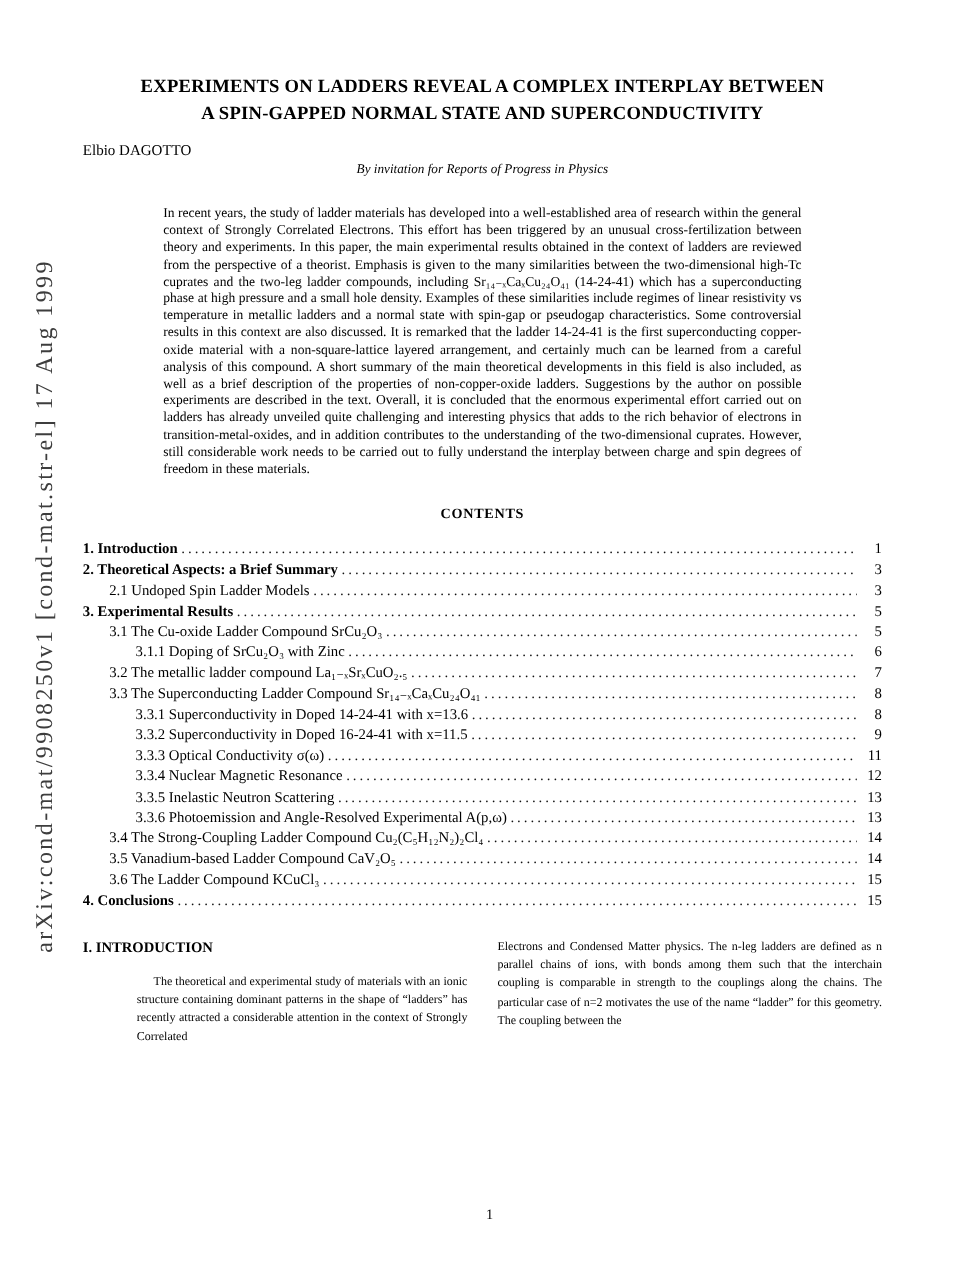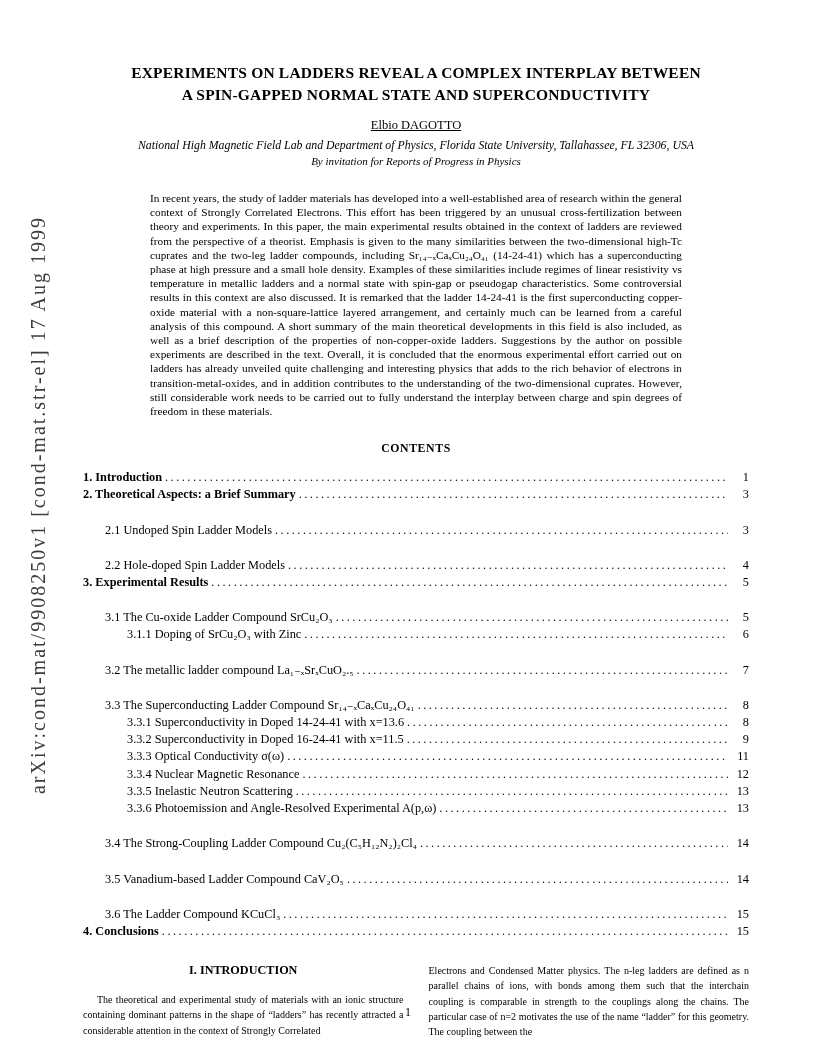--- a/index.html
+++ b/index.html
@@ -13,75 +13,74 @@
   
   .arxiv-stamp {
     position:absolute; left:38px; top:505px; width:0; height:0;
   }
   .arxiv-stamp .stamp-text {
     position:absolute; white-space:nowrap;
     transform:translate(-50%,-50%) rotate(-90deg);
     font-size:20px; letter-spacing:2px; color:#3d3d3d;
   }
 
-  .content { position:absolute; left:83px; top:0; width:666px; }
+  .content { position:absolute; left:69px; top:0; width:666px; }
 
   .title { margin-top:62px; text-align:center; font-weight:bold; font-size:15.5px; line-height:21.5px; letter-spacing:0.2px; }
   .title .tline { display:block; }
 
-  .author { margin-top:13px; text-align:center; font-size:12.5px;text-decoration:underline; }
+  .author { margin-top:13px; font-size:12.5px; }
   .affiliation { margin-top:5px; text-align:center; font-style:italic; font-size:11.8px; line-height:15px; }
   .invitation { margin-top:1px; text-align:center; font-style:italic; font-size:11px; line-height:15px; }
 
   .abstract {
     margin:22px auto 0 auto; width:532px;
     text-align:justify; font-size:11.3px; line-height:14.2px;
   }
 
   .contents-heading { margin-top:23px; text-align:center; font-weight:bold; font-size:11.8px; letter-spacing:0.6px; }
 
   .toc { margin-top:13px; font-size:12.3px; }
   .toc-row { display:flex; align-items:center; line-height:17.2px; }
-  .toc-row.level-1 { padding-left:22px;margin-top:18px; }
+  .toc-row.level-1 { padding-left:22px; }
   .toc-row.level-2 { padding-left:44px; }
   .toc-label { white-space:nowrap; }
   .toc-bold .toc-label { font-weight:bold; }
   .toc-dots { flex:1; overflow:hidden; white-space:nowrap; margin:0 3px; }
   .toc-dots::after {
     content:"..................................................................................................................................................................................................";
     letter-spacing:2.5px; color:#111;
   }
   .toc-page { min-width:18px; text-align:right; }
 
   .columns { margin-top:23px; display:flex; gap:25px; }
   .col { width:320.5px; }
-  .intro-heading { text-align:center; font-weight:bold; font-size:12.2px; margin-bottom:14px; }
+  .intro-heading { font-weight:bold; font-size:12.2px; margin-bottom:14px; }
   .intro-p { text-align:justify; font-size:10px; line-height:15.2px; }
-  .intro-p.indent { text-indent:14px; }
+  .intro-p.indent { text-indent:14px;margin-left:45px; }
 
   .page-number { position:absolute; left:0; right:0; bottom:36px; text-align:center; font-size:12px; }
 </style>
 </head>
 <body>
 
 <div class="page">
 
   <div class="arxiv-stamp">
     <span class="stamp-text">arXiv:cond-mat/9908250v1  [cond-mat.str-el]  17 Aug 1999</span>
   </div>
 
   <div class="content">
 
     <h1 class="title">
       <span class="tline">EXPERIMENTS ON LADDERS REVEAL A COMPLEX INTERPLAY BETWEEN</span>
       <span class="tline">A SPIN-GAPPED NORMAL STATE AND SUPERCONDUCTIVITY</span>
     </h1>
 
     <div class="author">Elbio DAGOTTO</div>
-    <div class="affiliation">National High Magnetic Field Lab and Department of Physics, Florida State University, Tallahassee, FL 32306, USA</div>
     <div class="invitation">By invitation for Reports of Progress in Physics</div>
 
     <p class="abstract">In recent years, the study of ladder materials has developed into a well-established area of research within the general context of Strongly Correlated Electrons. This effort has been triggered by an unusual cross-fertilization between theory and experiments. In this paper, the main experimental results obtained in the context of ladders are reviewed from the perspective of a theorist. Emphasis is given to the many similarities between the two-dimensional high-Tc cuprates and the two-leg ladder compounds, including Sr₁₄₋ₓCaₓCu₂₄O₄₁ (14-24-41) which has a superconducting phase at high pressure and a small hole density. Examples of these similarities include regimes of linear resistivity vs temperature in metallic ladders and a normal state with spin-gap or pseudogap characteristics. Some controversial results in this context are also discussed. It is remarked that the ladder 14-24-41 is the first superconducting copper-oxide material with a non-square-lattice layered arrangement, and certainly much can be learned from a careful analysis of this compound. A short summary of the main theoretical developments in this field is also included, as well as a brief description of the properties of non-copper-oxide ladders. Suggestions by the author on possible experiments are described in the text. Overall, it is concluded that the enormous experimental effort carried out on ladders has already unveiled quite challenging and interesting physics that adds to the rich behavior of electrons in transition-metal-oxides, and in addition contributes to the understanding of the two-dimensional cuprates. However, still considerable work needs to be carried out to fully understand the interplay between charge and spin degrees of freedom in these materials.</p>
 
     <div class="contents-heading">CONTENTS</div>
 
     <div class="toc">
         <div class="toc-row level-0 toc-bold">
           <span class="toc-label">1. Introduction</span>
           <span class="toc-dots"></span>
@@ -89,25 +88,20 @@
         </div>
         <div class="toc-row level-0 toc-bold">
           <span class="toc-label">2. Theoretical Aspects: a Brief Summary</span>
           <span class="toc-dots"></span>
           <span class="toc-page">3</span>
         </div>
         <div class="toc-row level-1">
           <span class="toc-label">2.1 Undoped Spin Ladder Models</span>
           <span class="toc-dots"></span>
           <span class="toc-page">3</span>
-        </div>
-        <div class="toc-row level-1">
-          <span class="toc-label">2.2 Hole-doped Spin Ladder Models</span>
-          <span class="toc-dots"></span>
-          <span class="toc-page">4</span>
         </div>
         <div class="toc-row level-0 toc-bold">
           <span class="toc-label">3. Experimental Results</span>
           <span class="toc-dots"></span>
           <span class="toc-page">5</span>
         </div>
         <div class="toc-row level-1">
           <span class="toc-label">3.1 The Cu-oxide Ladder Compound SrCu₂O₃</span>
           <span class="toc-dots"></span>
           <span class="toc-page">5</span>

